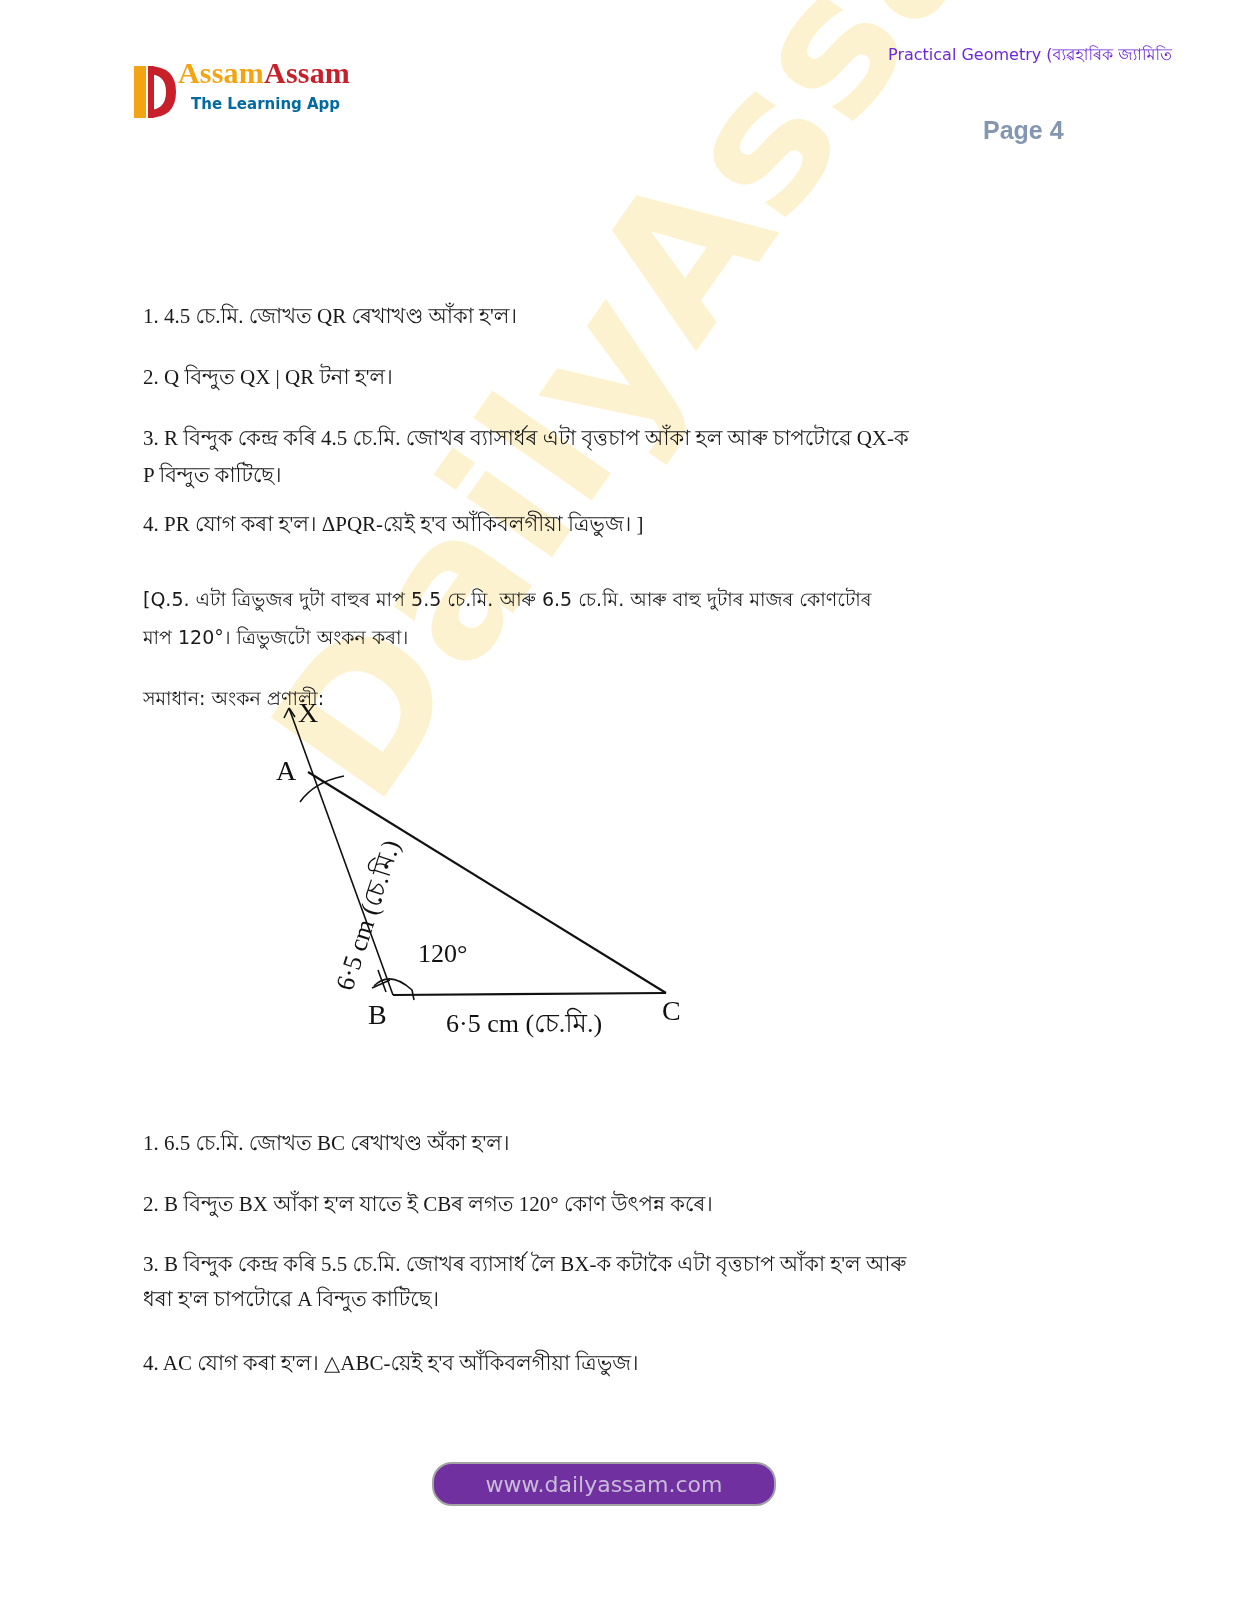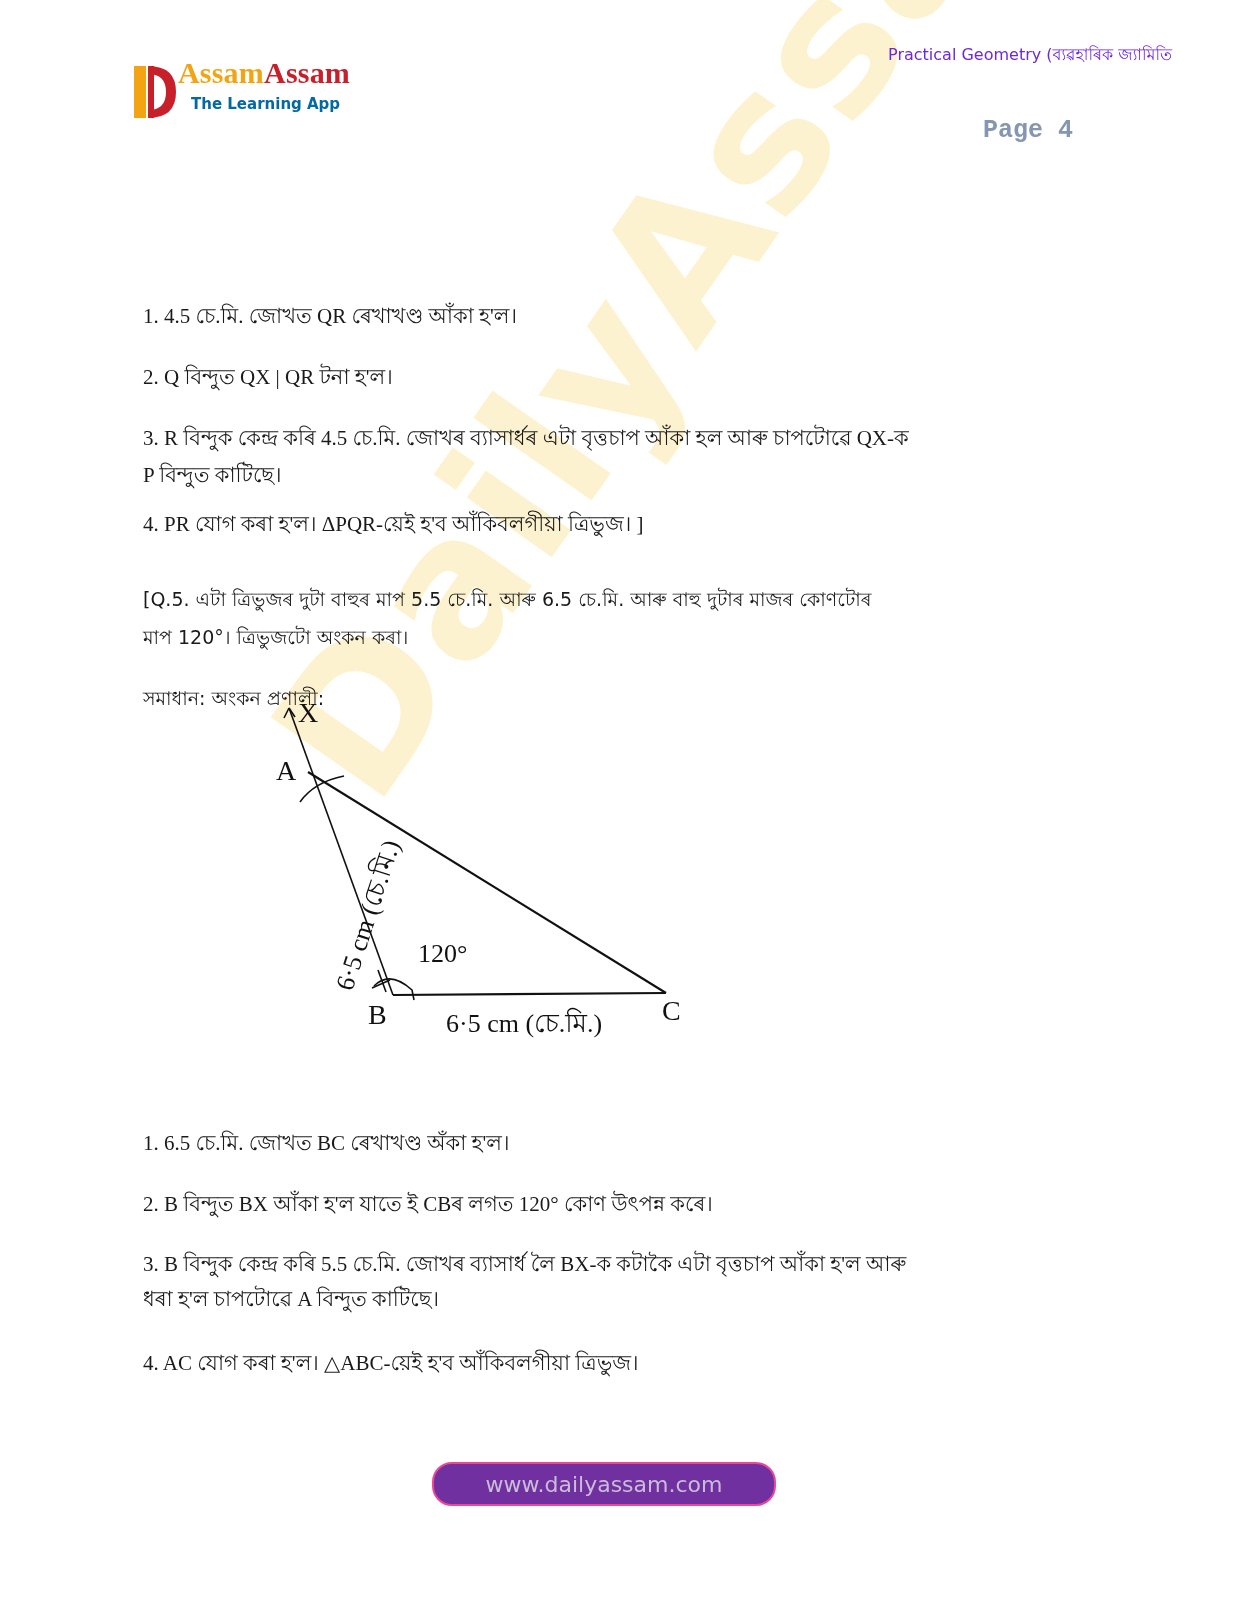--- a/index.html
+++ b/index.html
@@ -26,29 +26,29 @@
   .logo-title .d { color: #f2a413; }
   .logo-title .a { color: #c8202a; }
   .logo-sub {
     position: absolute; left: 57px; top: 37px; font-family: "DejaVu Sans", sans-serif; font-weight: bold;
     font-size: 15px; color: #0369a1; white-space: nowrap;
   }
   .hdr-right { position: absolute; right: 64px; top: 40px; text-align: right; z-index: 2;
     font-family: "DejaVu Sans", sans-serif; }
   .hdr-title { font-size: 19px; color: #222; line-height: 26px; }
   .hdr-sub { font-size: 16px; color: #6d28d9; line-height: 30px; }
-  .page-num { position: absolute; left: 983px; top: 116px; font-family: Liberation Mono, monospace;
+  .page-num { position: absolute; left: 983px; top: 116px; font-family: Liberation Sans, sans-serif;
     font-weight: bold; font-size: 25px; color: #8496b0; z-index: 2; }
   .content { position: absolute; left: 143px; top: 0; width: 930px; z-index: 2; }
   .p { position: absolute; left: 0; font-size: 21px; line-height: 36px; white-space: nowrap; margin-top: 48px; }
   .q { font-family: "DejaVu Sans", sans-serif; font-weight: normal; font-size: 19px; line-height: 38px; }
   .figure { position: absolute; left: 262px; top: 692px; width: 440px; height: 360px; z-index: 2; }
   .footer-pill {
     position: absolute; left: 432px; top: 1462px; width: 340px; height: 40px;
-    background: #7030a0; border: 2px solid #ec4899; border-radius: 20px; z-index: 2;
+    background: #7030a0; border: 2px solid #a3a3a3; border-radius: 20px; z-index: 2;
     display: flex; align-items: center; justify-content: center; text-align: center;
   }
   .footer-pill span { font-family: "DejaVu Sans", sans-serif; font-size: 22px; color: #c9bcd8; }
 </style>
 </head>
 <body>
 
 <div class="watermark">
   <span>DailyAssam.com</span>
 </div>

